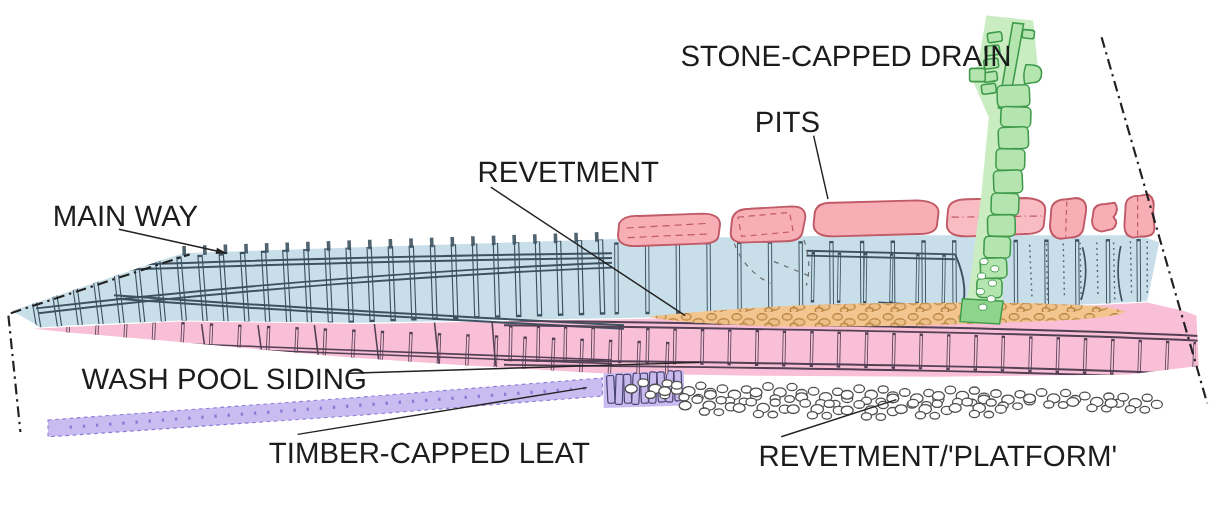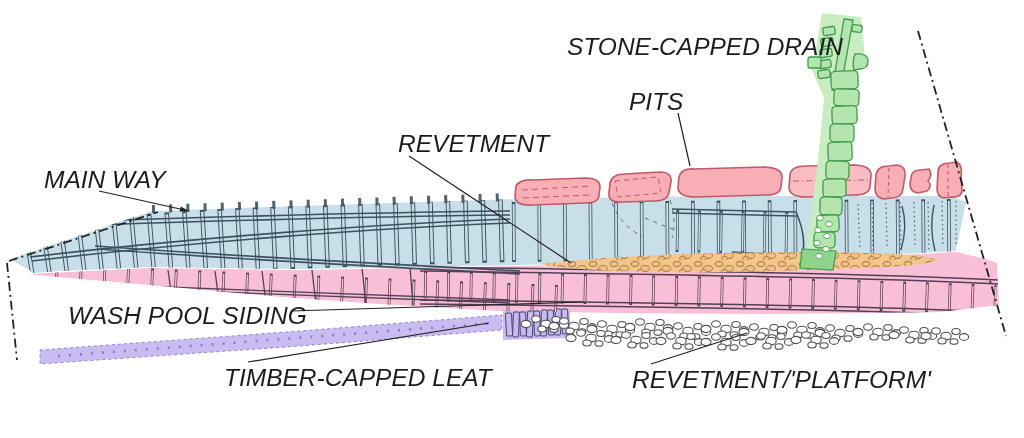--- a/index.html
+++ b/index.html
@@ -1,16 +1,16 @@
 <!DOCTYPE html>
 <html><head>
 <meta charset="utf-8">
 <style>
   html,body{margin:0;padding:0;background:#ffffff;}
-  .stage{position:relative;width:1024px;height:438px;background:#ffffff;overflow:hidden;font-style:italic;}
+  .stage{position:relative;width:1024px;height:438px;background:#ffffff;overflow:hidden;}
   svg{display:block;}
   text.lbl{font-family:"Liberation Sans",sans-serif;font-size:24.5px;letter-spacing:0px;}
   .bnd{fill:none;stroke:#222222;stroke-width:1.8;stroke-dasharray:9 4 2 4;}
   .leader{fill:none;stroke:#222222;stroke-width:1.2;}
   .bluework{stroke:#3d5260;fill:none;}
   .pinkwork{stroke:#534055;fill:none;}
 </style>
 </head>
 <body>
 

